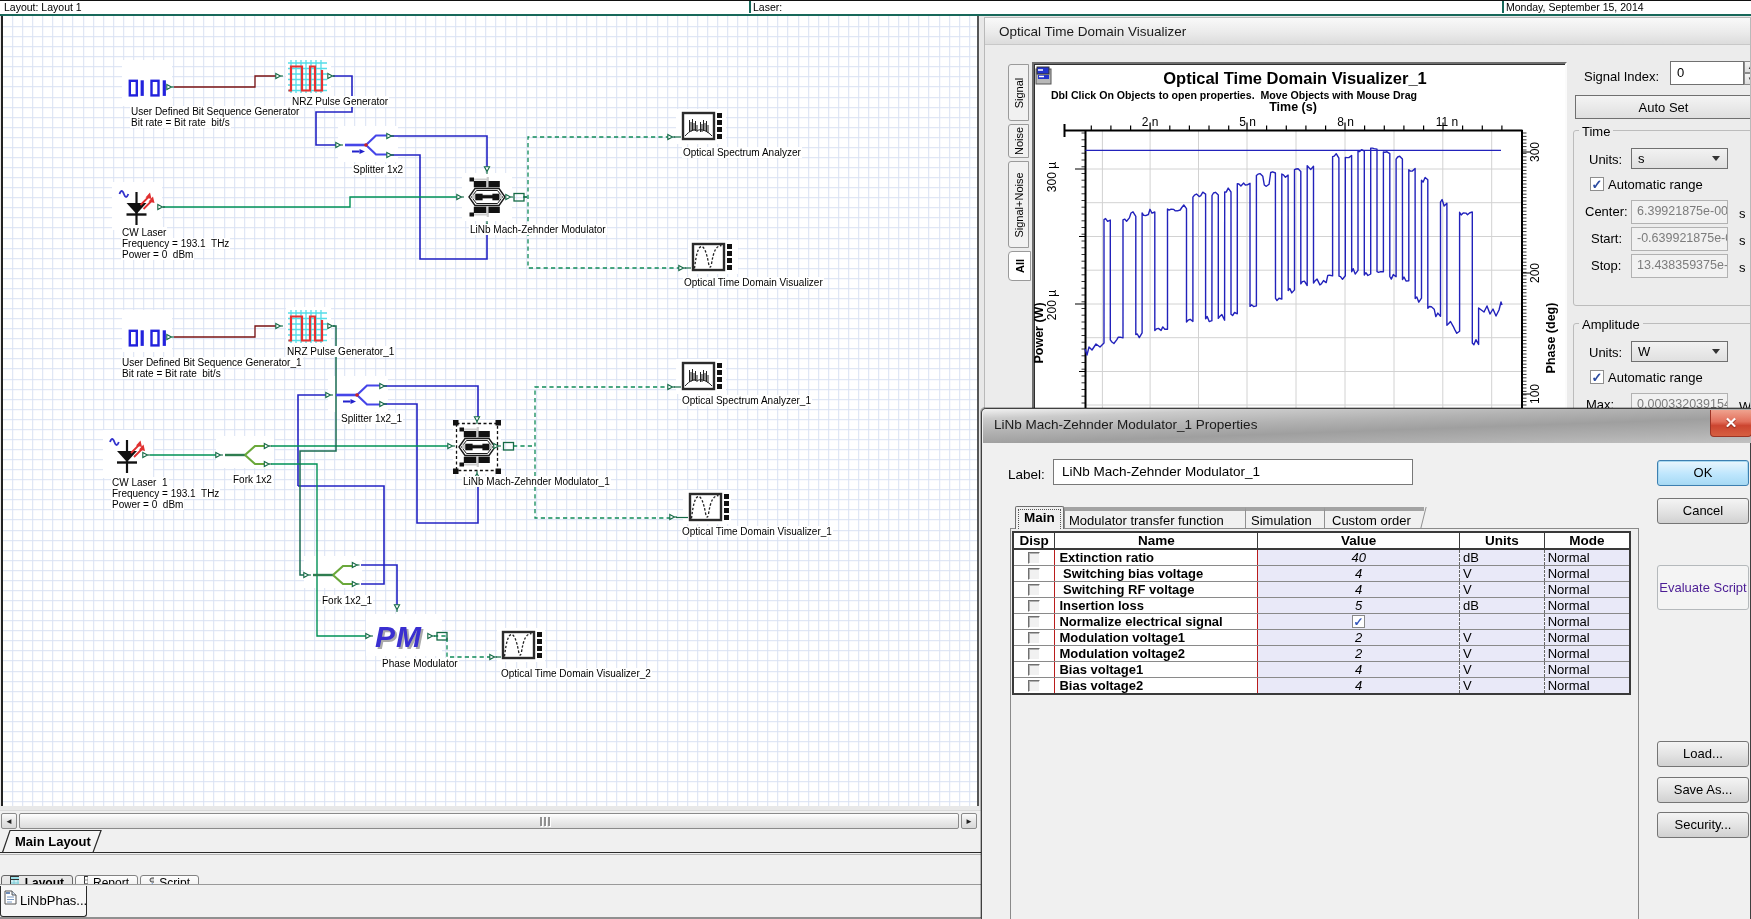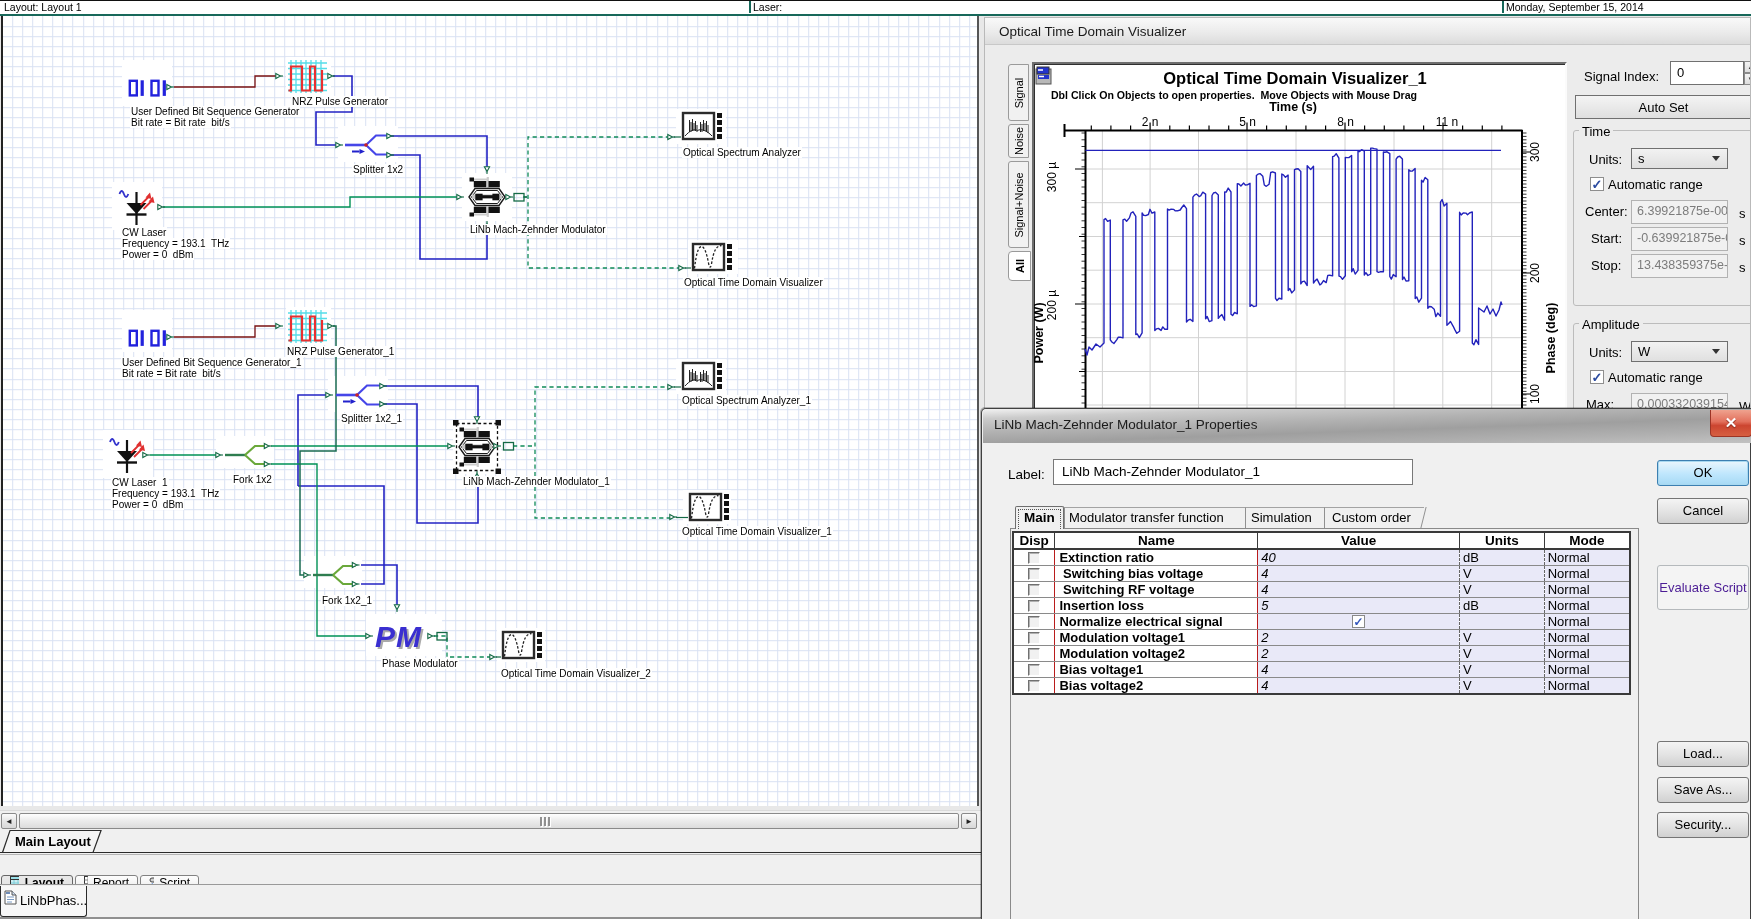--- a/index.html
+++ b/index.html
@@ -468,25 +468,25 @@
 </g>
 <path d="M1085.5,150.4 H1501" stroke="#2222bb" stroke-width="1.4" fill="none"></path>
 <path d="M1085.0,349.0 L1087.0,355.0 L1089.0,347.0 L1092.0,350.0 L1096.0,344.0 L1100.0,347.0 L1104.0,343.0 L1104.0,219.7 L1105.6,218.6 L1107.6,221.3 L1110.3,220.1 L1110.3,339.9 L1111.9,342.0 L1113.9,343.5 L1116.7,339.8 L1118.3,337.2 L1120.3,337.1 L1123.0,337.9 L1123.0,219.8 L1124.6,219.1 L1126.6,221.2 L1129.4,217.9 L1131.0,213.0 L1133.0,211.8 L1135.8,216.4 L1135.8,334.6 L1137.3,334.0 L1139.3,337.6 L1142.1,332.9 L1142.1,213.0 L1143.7,215.3 L1145.7,215.6 L1148.4,214.5 L1150.0,209.3 L1152.0,213.2 L1154.8,212.0 L1154.8,330.5 L1156.4,328.9 L1158.4,328.4 L1161.1,330.4 L1162.8,326.9 L1164.8,329.2 L1167.5,329.3 L1167.5,209.0 L1169.1,210.1 L1171.1,209.1 L1173.8,209.4 L1175.4,210.9 L1177.4,210.8 L1180.2,210.0 L1181.8,207.5 L1183.8,205.0 L1186.5,208.7 L1186.5,322.0 L1188.1,320.2 L1190.1,319.3 L1192.9,321.4 L1192.9,197.2 L1194.5,195.1 L1196.5,194.0 L1199.2,196.6 L1200.8,195.7 L1202.8,192.2 L1205.6,194.1 L1205.6,318.8 L1207.2,316.5 L1209.2,321.6 L1211.9,320.7 L1212.0,195.5 L1213.5,193.0 L1215.5,192.3 L1218.3,194.9 L1218.3,318.4 L1219.9,316.3 L1221.9,314.6 L1224.6,320.2 L1224.7,191.9 L1226.2,192.1 L1228.2,188.1 L1231.0,192.0 L1231.0,314.3 L1232.6,315.5 L1234.6,312.4 L1237.3,313.8 L1237.3,183.8 L1238.9,184.0 L1240.9,186.0 L1243.7,183.1 L1245.3,185.0 L1247.3,184.9 L1250.0,183.3 L1250.0,306.4 L1251.6,304.8 L1253.6,306.6 L1256.4,305.9 L1256.4,175.5 L1258.0,174.2 L1260.0,173.6 L1262.8,176.3 L1264.3,185.0 L1266.3,186.3 L1269.1,184.2 L1270.7,172.5 L1272.7,171.8 L1275.4,173.0 L1275.5,298.4 L1277.0,300.5 L1279.0,298.3 L1281.8,299.0 L1281.8,174.0 L1283.4,174.9 L1285.4,177.2 L1288.1,175.1 L1288.2,290.6 L1289.8,288.6 L1291.8,292.9 L1294.5,289.9 L1294.5,169.6 L1296.1,169.0 L1298.1,168.8 L1300.8,171.4 L1300.8,283.9 L1302.4,281.6 L1304.4,281.1 L1307.2,285.5 L1307.2,165.6 L1308.8,167.5 L1310.8,169.4 L1313.5,166.2 L1313.5,283.0 L1315.1,280.8 L1317.1,279.1 L1319.9,284.9 L1321.5,283.7 L1323.5,280.6 L1326.2,282.6 L1327.8,275.4 L1329.8,275.3 L1332.6,275.9 L1332.6,156.6 L1334.2,156.1 L1336.2,153.7 L1338.9,158.2 L1339.0,276.1 L1340.5,276.6 L1342.5,279.3 L1345.3,275.8 L1345.3,157.4 L1346.9,157.6 L1348.9,157.6 L1351.6,155.5 L1351.7,271.7 L1353.2,268.7 L1355.2,274.1 L1358.0,270.4 L1358.0,151.1 L1359.6,151.5 L1361.6,149.7 L1364.3,151.2 L1364.3,275.0 L1365.9,272.7 L1367.9,275.5 L1370.7,274.0 L1370.7,148.1 L1372.3,148.1 L1374.3,148.6 L1377.0,149.1 L1377.0,271.6 L1378.6,272.3 L1380.6,271.7 L1383.4,271.7 L1383.4,152.0 L1385.0,152.2 L1387.0,151.8 L1389.8,153.7 L1389.8,276.5 L1391.3,279.1 L1393.3,274.6 L1396.1,276.7 L1396.1,159.2 L1397.7,157.0 L1399.7,156.2 L1402.4,159.0 L1402.5,279.6 L1404.0,277.0 L1406.0,281.0 L1408.8,280.7 L1408.8,169.8 L1410.4,171.1 L1412.4,171.1 L1415.1,168.4 L1415.2,298.6 L1416.8,296.9 L1418.8,302.2 L1421.5,298.2 L1421.5,180.1 L1423.1,182.1 L1425.1,177.4 L1427.8,179.8 L1427.8,308.3 L1429.4,306.5 L1431.4,306.8 L1434.2,309.2 L1435.8,316.6 L1437.8,313.1 L1440.5,316.3 L1440.5,202.1 L1442.1,199.5 L1444.1,206.0 L1446.9,203.2 L1446.9,325.2 L1448.5,323.8 L1450.5,321.5 L1453.2,326.3 L1454.8,329.6 L1456.8,333.3 L1459.6,331.3 L1459.6,212.3 L1461.2,214.9 L1463.2,212.9 L1465.9,213.1 L1467.5,214.7 L1469.5,213.0 L1472.3,211.9 L1472.3,343.0 L1473.9,344.8 L1475.9,339.7 L1478.6,344.4 L1478.6,308.0 L1484.0,312.0 L1487.0,306.0 L1490.0,314.0 L1493.0,309.0 L1496.0,316.0 L1499.0,310.0 L1501.0,302.0 L1502.0,305.0" stroke="#2222bb" stroke-width="1.4" fill="none" stroke-linejoin="round"></path>
 </svg>
 <style>
 #ptbl{position:absolute;left:30px;top:122px;width:619px;border:2px solid #3a3a3a;background:#fff;border-collapse:collapse}
 #ptbl th{border-right:1px solid #3a3a3a;border-bottom:2px solid #3a3a3a;font-size:13.5px;height:16px;background:#fff;font-weight:bold;padding:0}
 #ptbl td{border-right:1px solid #b91c1c;border-bottom:1px solid #8a8a8a;font-size:13px;height:15px;padding:0 3px;white-space:nowrap;overflow:hidden}
 #ptbl td.nm{font-weight:bold;background:#fff;padding-left:4px}
 #ptbl td.dp{background:#fff}
-#ptbl td.vl{background:#e9e9f8;text-align:left;font-style:italic;border-right:1px dashed #666}
+#ptbl td.vl{background:#e9e9f8;text-align:center;font-style:italic;border-right:1px dashed #666}
 #ptbl td.un{background:#e9e9f8;border-right:1px dashed #666}
 #ptbl td.md{background:#e9e9f8;}
 .dchk{width:12px;height:12px;margin:0 auto;background:#f1f1f1;border:1px solid;border-color:#707070 #fff #fff #707070;box-shadow:inset 1px 1px 0 #b0b0b0}
-.itab{position:absolute;top:98px;height:21px;border-top:1px solid #a3a3a3;font-size:13px;color:#000;padding:2px 0 0 4px}
+.itab{position:absolute;top:98px;height:21px;border-top:4px solid #a3a3a3;font-size:13px;color:#000;padding:2px 0 0 4px}
 </style>
 <div id="dlg" class="abs">
  <div id="dlgtitle">LiNb Mach-Zehnder Modulator_1 Properties</div>
  <div id="xbtn">✕</div>
  <div style="position:absolute;left:26px;top:58px;font-size:13.5px">Label:</div>
  <div style="position:absolute;left:71px;top:50px;width:360px;height:26px;background:#fff;border:1px solid #787878;font-size:13.5px;padding:4px 0 0 8px">LiNb Mach-Zehnder Modulator_1</div>
  <div style="position:absolute;left:33px;top:97px;width:49px;height:23px;background:#f0f0f0;border:1px solid #6e6e6e;border-bottom:none;border-radius:2px 2px 0 0;font-weight:bold;font-size:13.5px;text-align:center;padding-top:3px;z-index:3">
    <div style="position:absolute;left:2px;top:2px;right:2px;bottom:0;border:1px dotted #555;border-bottom:none"></div>Main</div>
  <div class="itab" style="left:82px;width:181px;border-left:1px solid #909090">Modulator transfer function</div>
  <div class="itab" style="left:263px;width:79px;border-left:1px solid #909090;padding-left:5px">Simulation</div>

